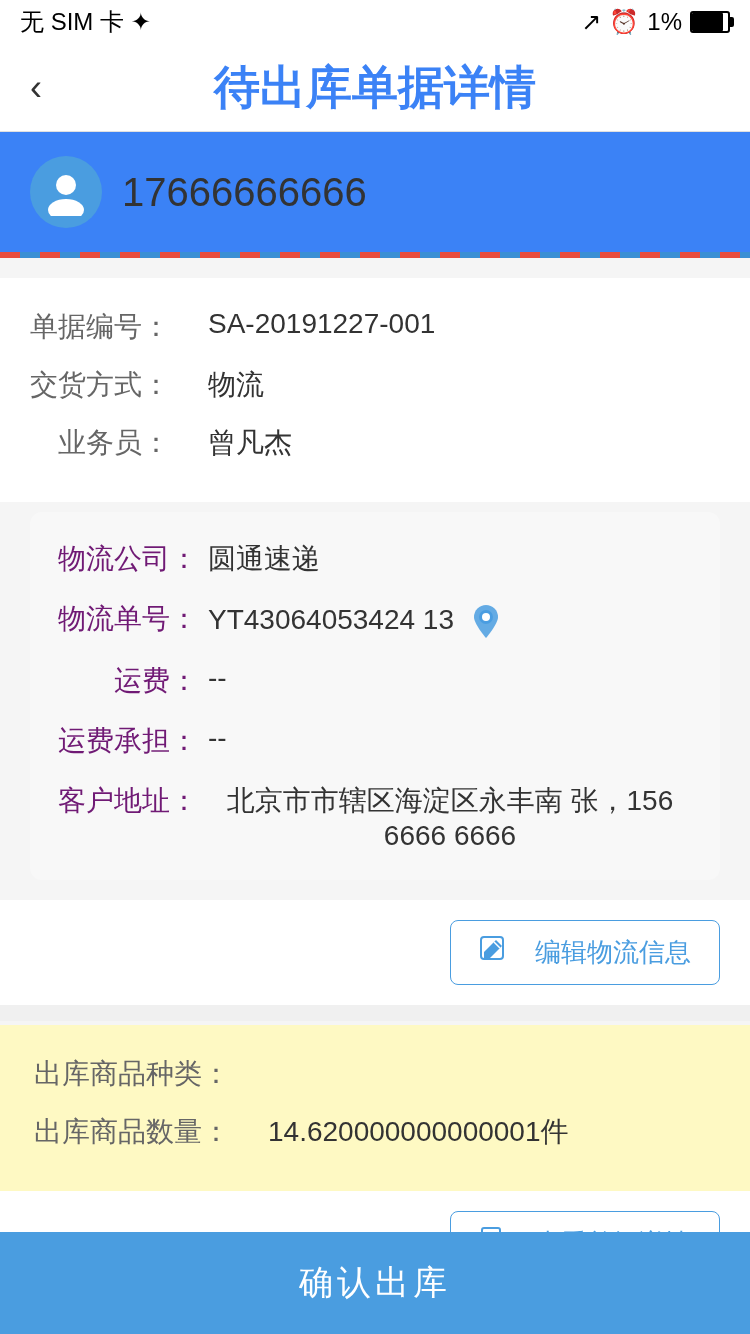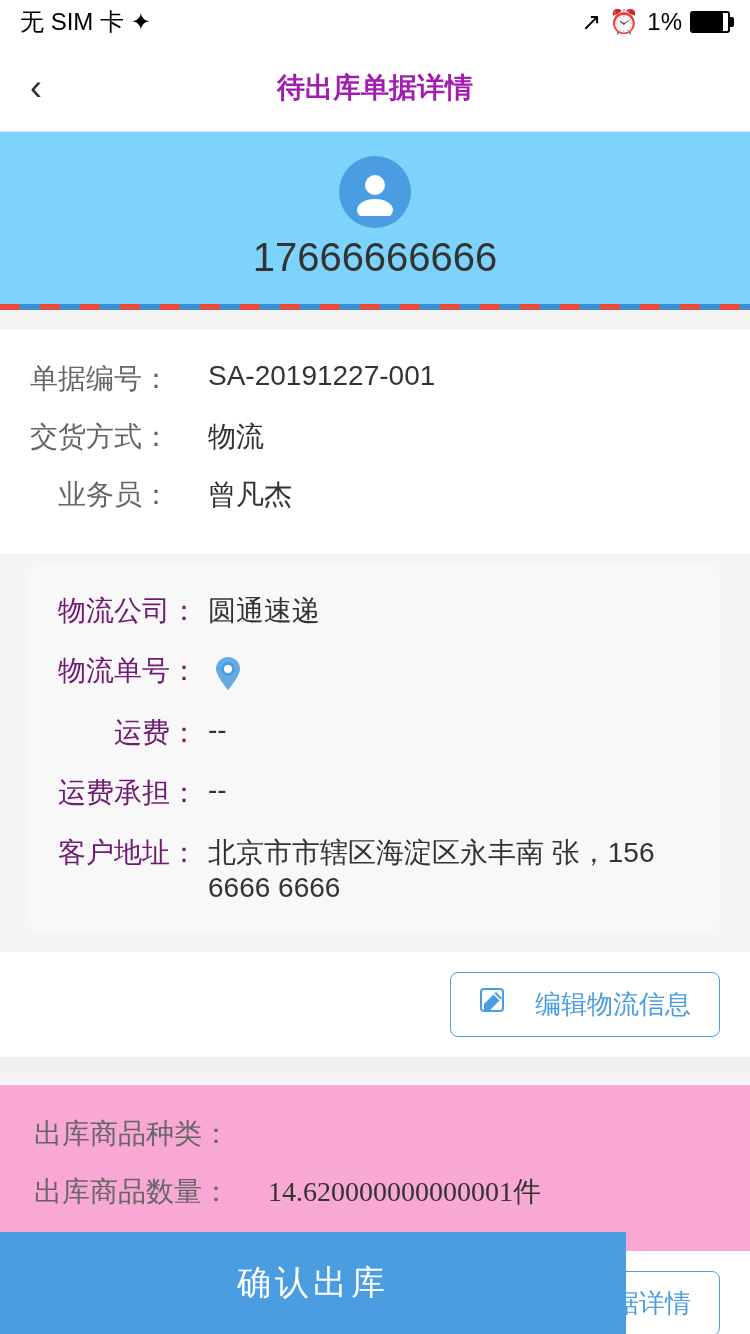--- a/index.html
+++ b/index.html
@@ -41,44 +41,43 @@
     .nav-back {
       font-size: 36px;
       color: #333;
       cursor: pointer;
       width: 60px;
     }
     .nav-title {
       position: absolute;
       left: 50%;
       transform: translateX(-50%);
-      font-size: 28px;
+      font-size: 46px;
       font-weight: 600;
-      color: #a21caf;
+      color: #3b82f6;
     }
 
     
     .dashed-separator {
       height: 6px;
       background: repeating-linear-gradient(
         90deg,
         #e84c3d 0px, #e84c3d 20px,
         #3a8fd4 20px, #3a8fd4 40px
       );
       width: 100%;
     }
 
     
     .user-header {
-      background: #7dd3fc;
+      background: #3b82f6;
       padding: 24px 30px;
       display: flex;
       align-items: center;
-      gap: 7px;
-      flex-direction: column;
+      gap: 20px;
     }
     .user-avatar {
       width: 72px;
       height: 72px;
       border-radius: 50%;
       background: #4a9de0;
       display: flex;
       align-items: center;
       justify-content: center;
       flex-shrink: 0;
@@ -135,20 +134,21 @@
       flex-shrink: 0;
     }
     .logistics-value {
       color: #333;
       flex: 1;
       margin-left: 10px;
       display: flex;
       align-items: center;
       gap: 12px;
       flex-wrap: wrap;
+      text-align: center;
     }
     .location-icon {
       display: inline-flex;
       width: 40px;
       height: 40px;
       align-items: center;
       justify-content: center;
       flex-shrink: 0;
     }
 
@@ -174,24 +174,23 @@
     }
 
     
     .section-divider {
       height: 16px;
       background: #f0f0f0;
     }
 
     
     .goods-section {
-      background: #f9a8d4;
+      background: #fef9c3;
       padding: 30px 30px 20px 30px;
-      margin-top: 12px;
-      font-family: Liberation Serif, serif;
+      margin-top: 4px;
     }
 
     
     .view-details-btn-wrap {
       display: flex;
       align-items: center;
       justify-content: flex-end;
       padding: 20px 30px;
       background: #fff;
     }
@@ -201,21 +200,21 @@
       flex: 1;
       background: #f5f5f5;
       min-height: 160px;
     }
 
     
     .confirm-btn-wrap {
       position: fixed;
       bottom: 0;
       left: 0;
-      width: 626px;
+      width: 750px;
       background: #4a9de0;
       padding: 28px 30px;
       text-align: center;
     }
     .confirm-btn {
       width: 100%;
       background: #4a9de0;
       border: none;
       color: #fff;
       font-size: 34px;
@@ -281,20 +280,21 @@
   </div>
 
   <div class="logistics-card">
     <div class="logistics-row">
       <span class="logistics-label">物流公司：</span>
       <span class="logistics-value">圆通速递</span>
     </div>
     <div class="logistics-row">
       <span class="logistics-label">物流单号：</span>
       <span class="logistics-value">
+        <span>YT43064053424 13</span>
         <span class="location-icon">
           <svg width="36" height="36" viewBox="0 0 36 36">
             <circle cx="18" cy="15" r="7" fill="#4a9de0"></circle>
             <path d="M18 36 C18 36 6 22 6 15 A12 12 0 0 1 30 15 C30 22 18 36 18 36Z" fill="#4a9de0" opacity="0.85"></path>
             <circle cx="18" cy="15" r="4" fill="#fff"></circle>
           </svg>
         </span>
       </span>
     </div>
     <div class="logistics-row">

